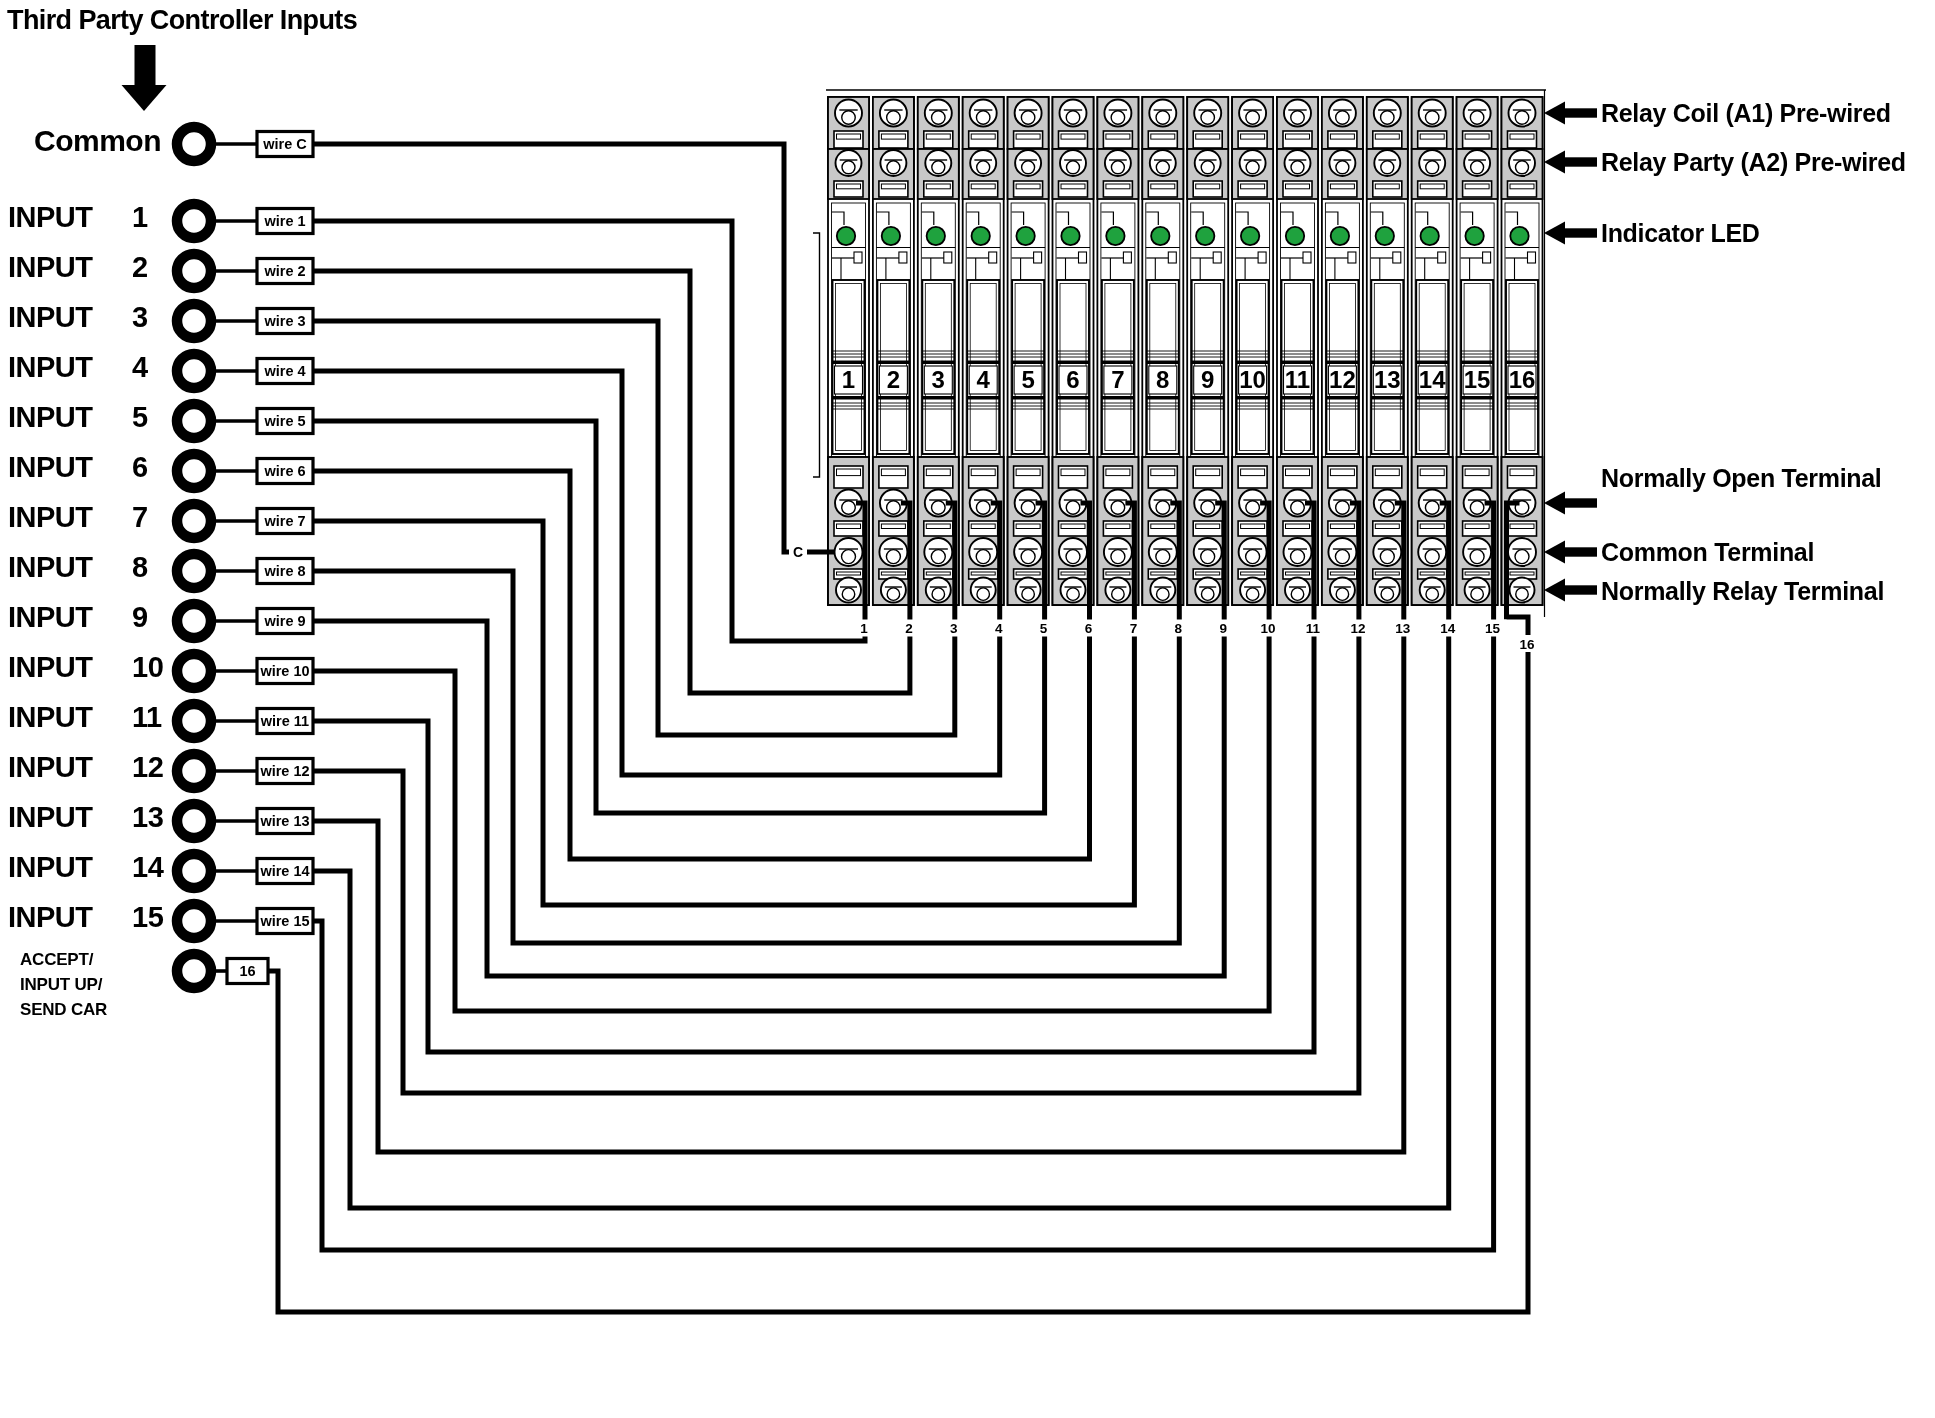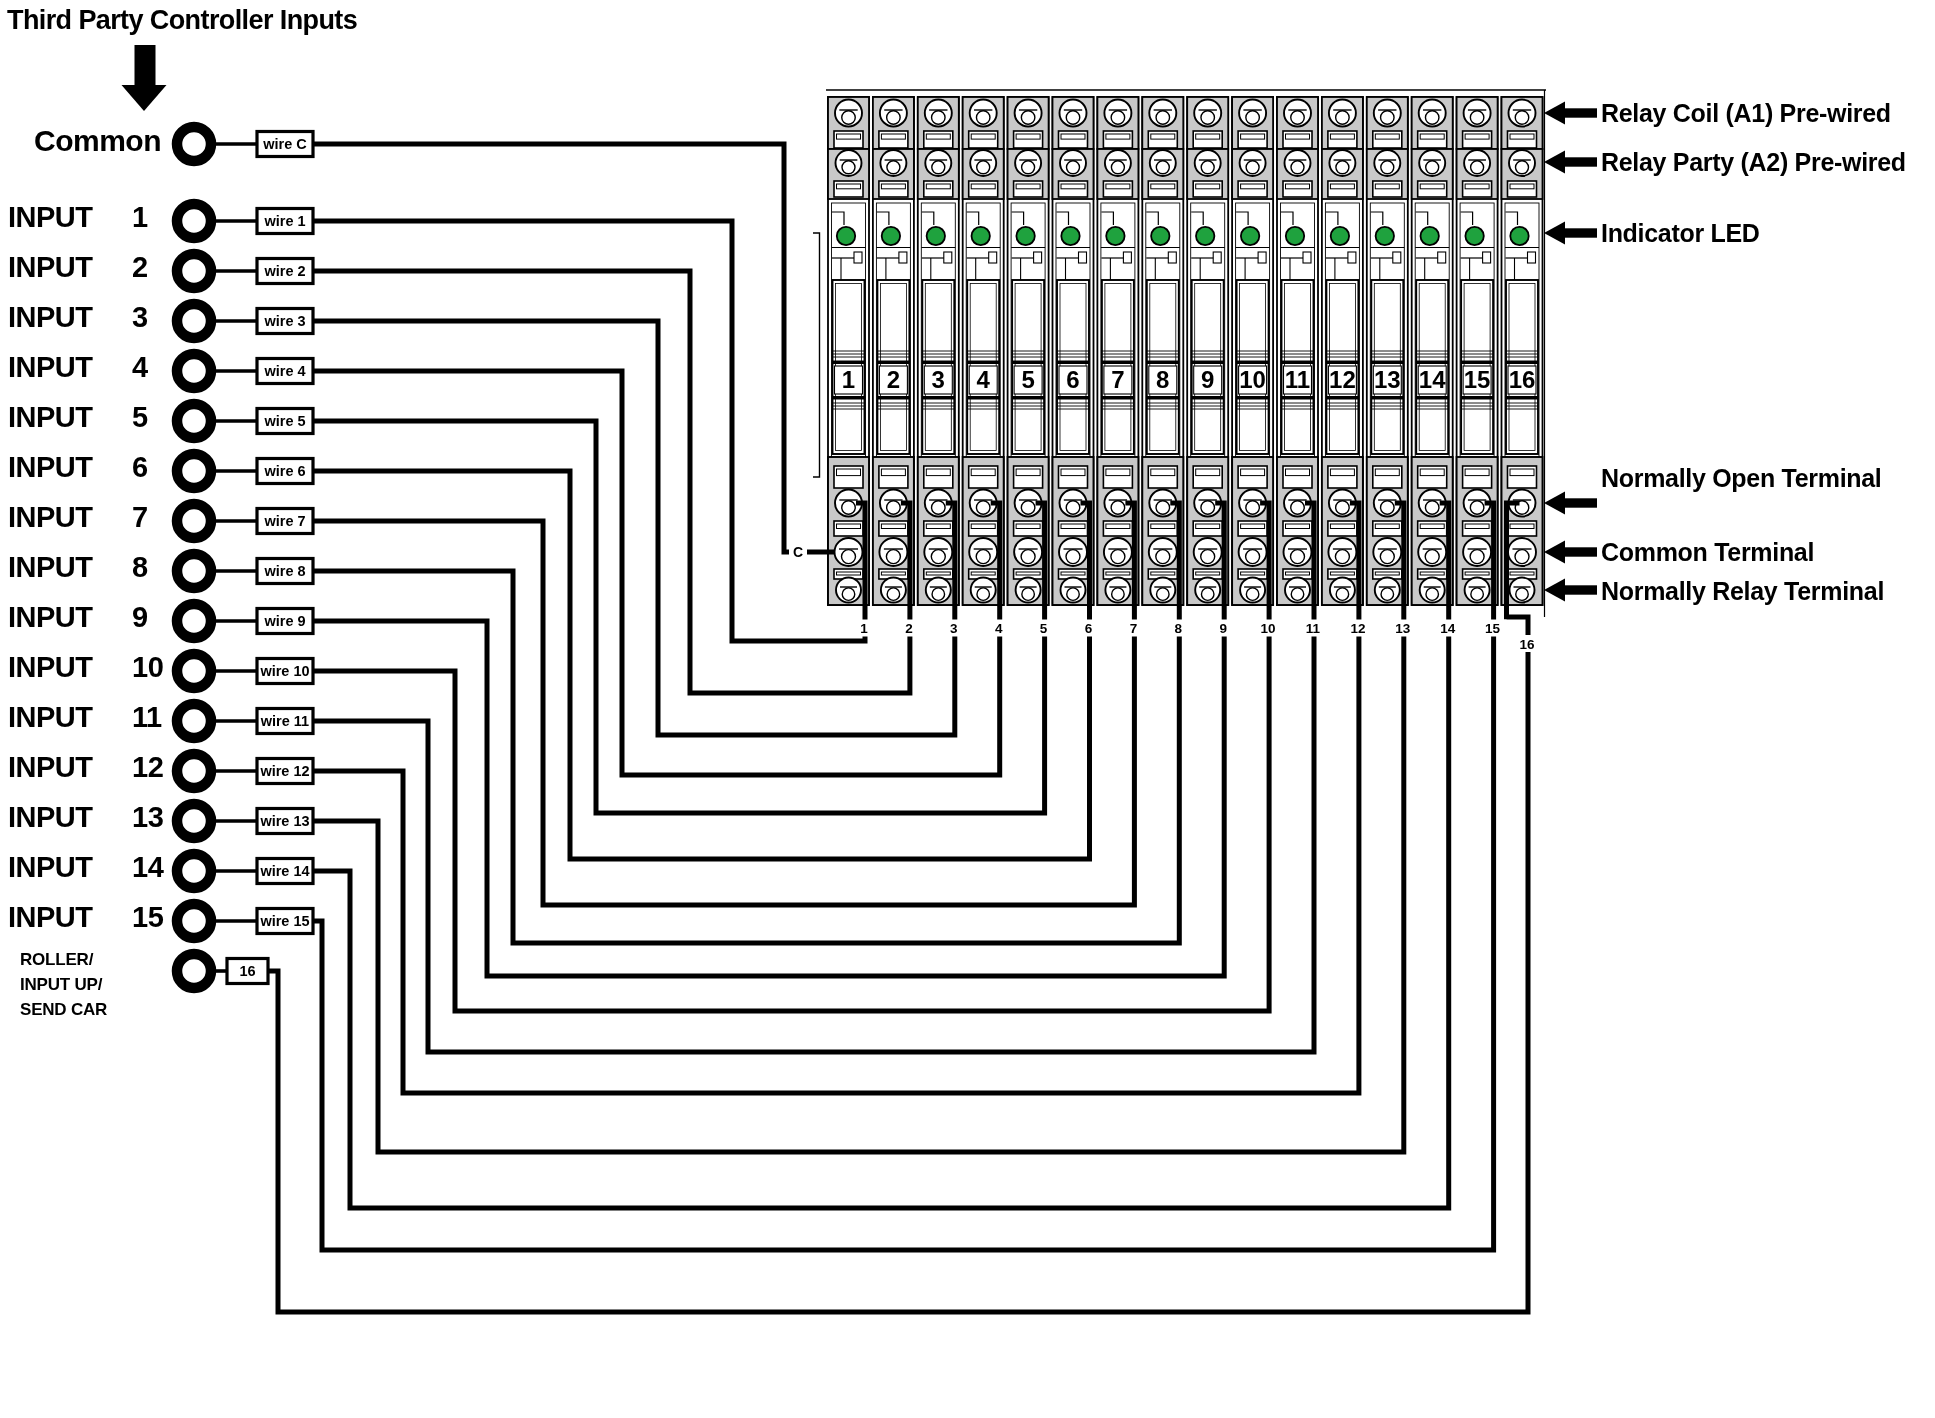--- a/index.html
+++ b/index.html
@@ -1343,21 +1343,21 @@
       <div class="row-label" style="top: 501px;"><span>INPUT</span><span class="num">7</span></div>
       <div class="row-label" style="top: 551px;"><span>INPUT</span><span class="num">8</span></div>
       <div class="row-label" style="top: 601px;"><span>INPUT</span><span class="num">9</span></div>
       <div class="row-label" style="top: 651px;"><span>INPUT</span><span class="num">10</span></div>
       <div class="row-label" style="top: 701px;"><span>INPUT</span><span class="num">11</span></div>
       <div class="row-label" style="top: 751px;"><span>INPUT</span><span class="num">12</span></div>
       <div class="row-label" style="top: 801px;"><span>INPUT</span><span class="num">13</span></div>
       <div class="row-label" style="top: 851px;"><span>INPUT</span><span class="num">14</span></div>
       <div class="row-label" style="top: 901px;"><span>INPUT</span><span class="num">15</span></div>
       <div class="accept-label">
-        <span>ROLLER/</span>
+        <span>ACCEPT/</span>
         <span>INPUT UP/</span>
         <span>SEND CAR</span>
       </div>
     </div>
 
   <div class="ann" style="top:99px">Relay Coil (A1) Pre-wired</div>
   <div class="ann" style="top:148px">Relay Party (A2) Pre-wired</div>
   <div class="ann" style="top:219px">Indicator LED</div>
   <div class="ann" style="top:464px">Normally Open Terminal</div>
   <div class="ann" style="top:538px">Common Terminal</div>

